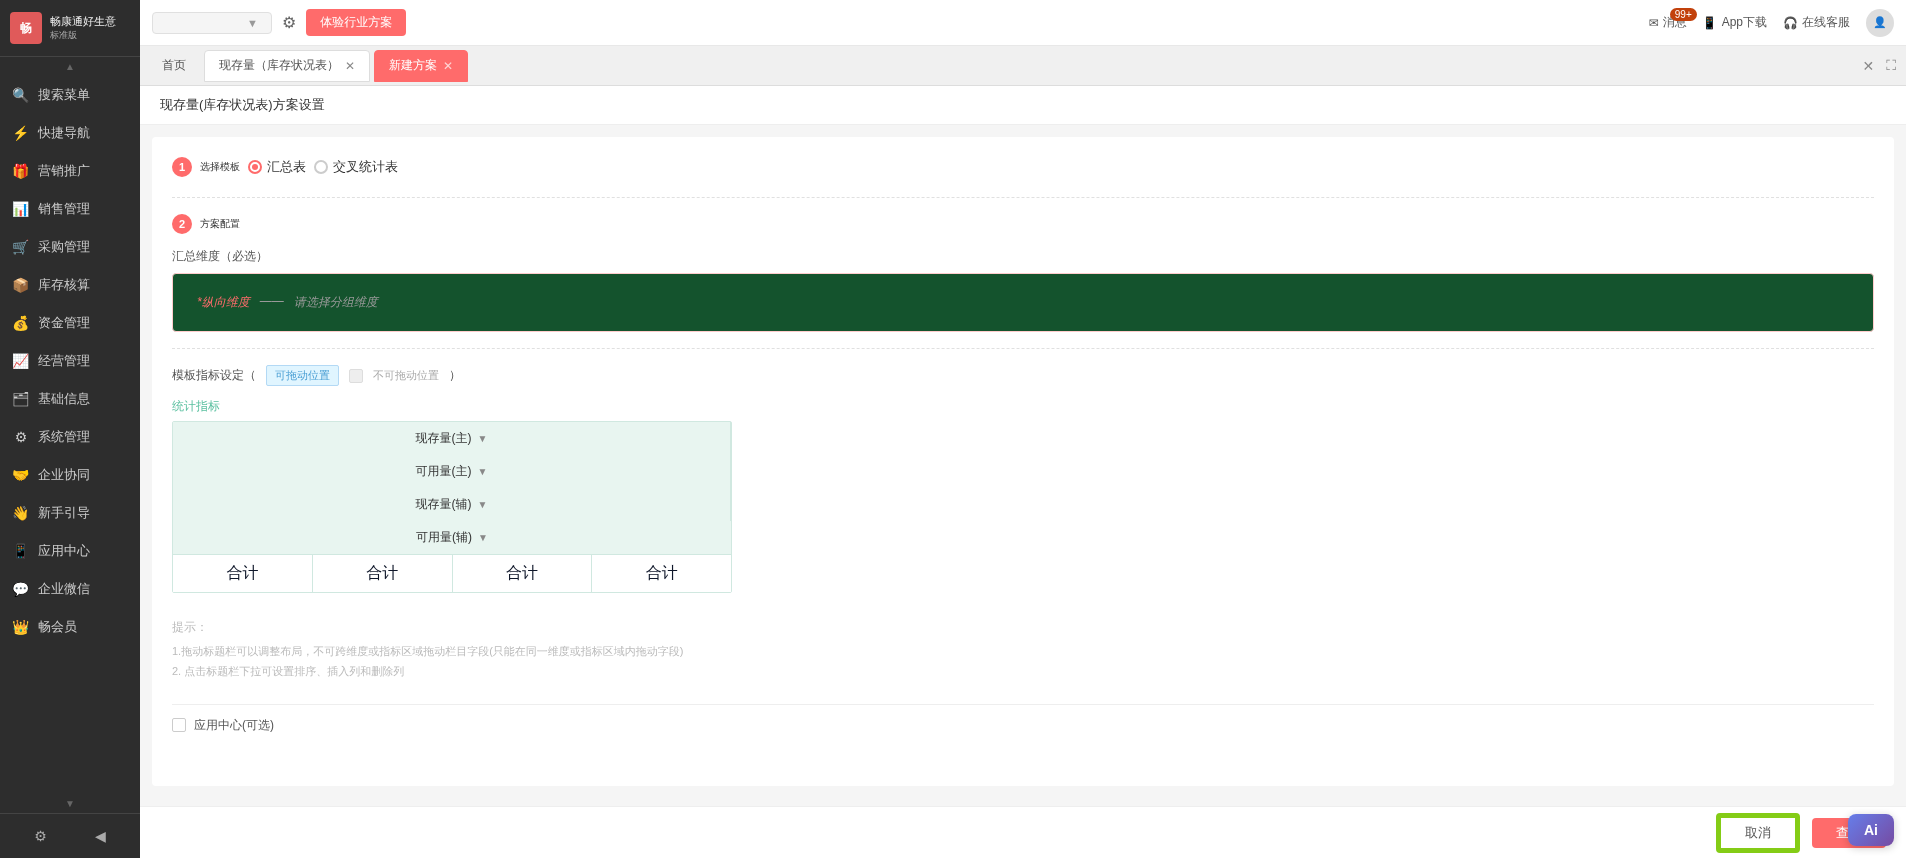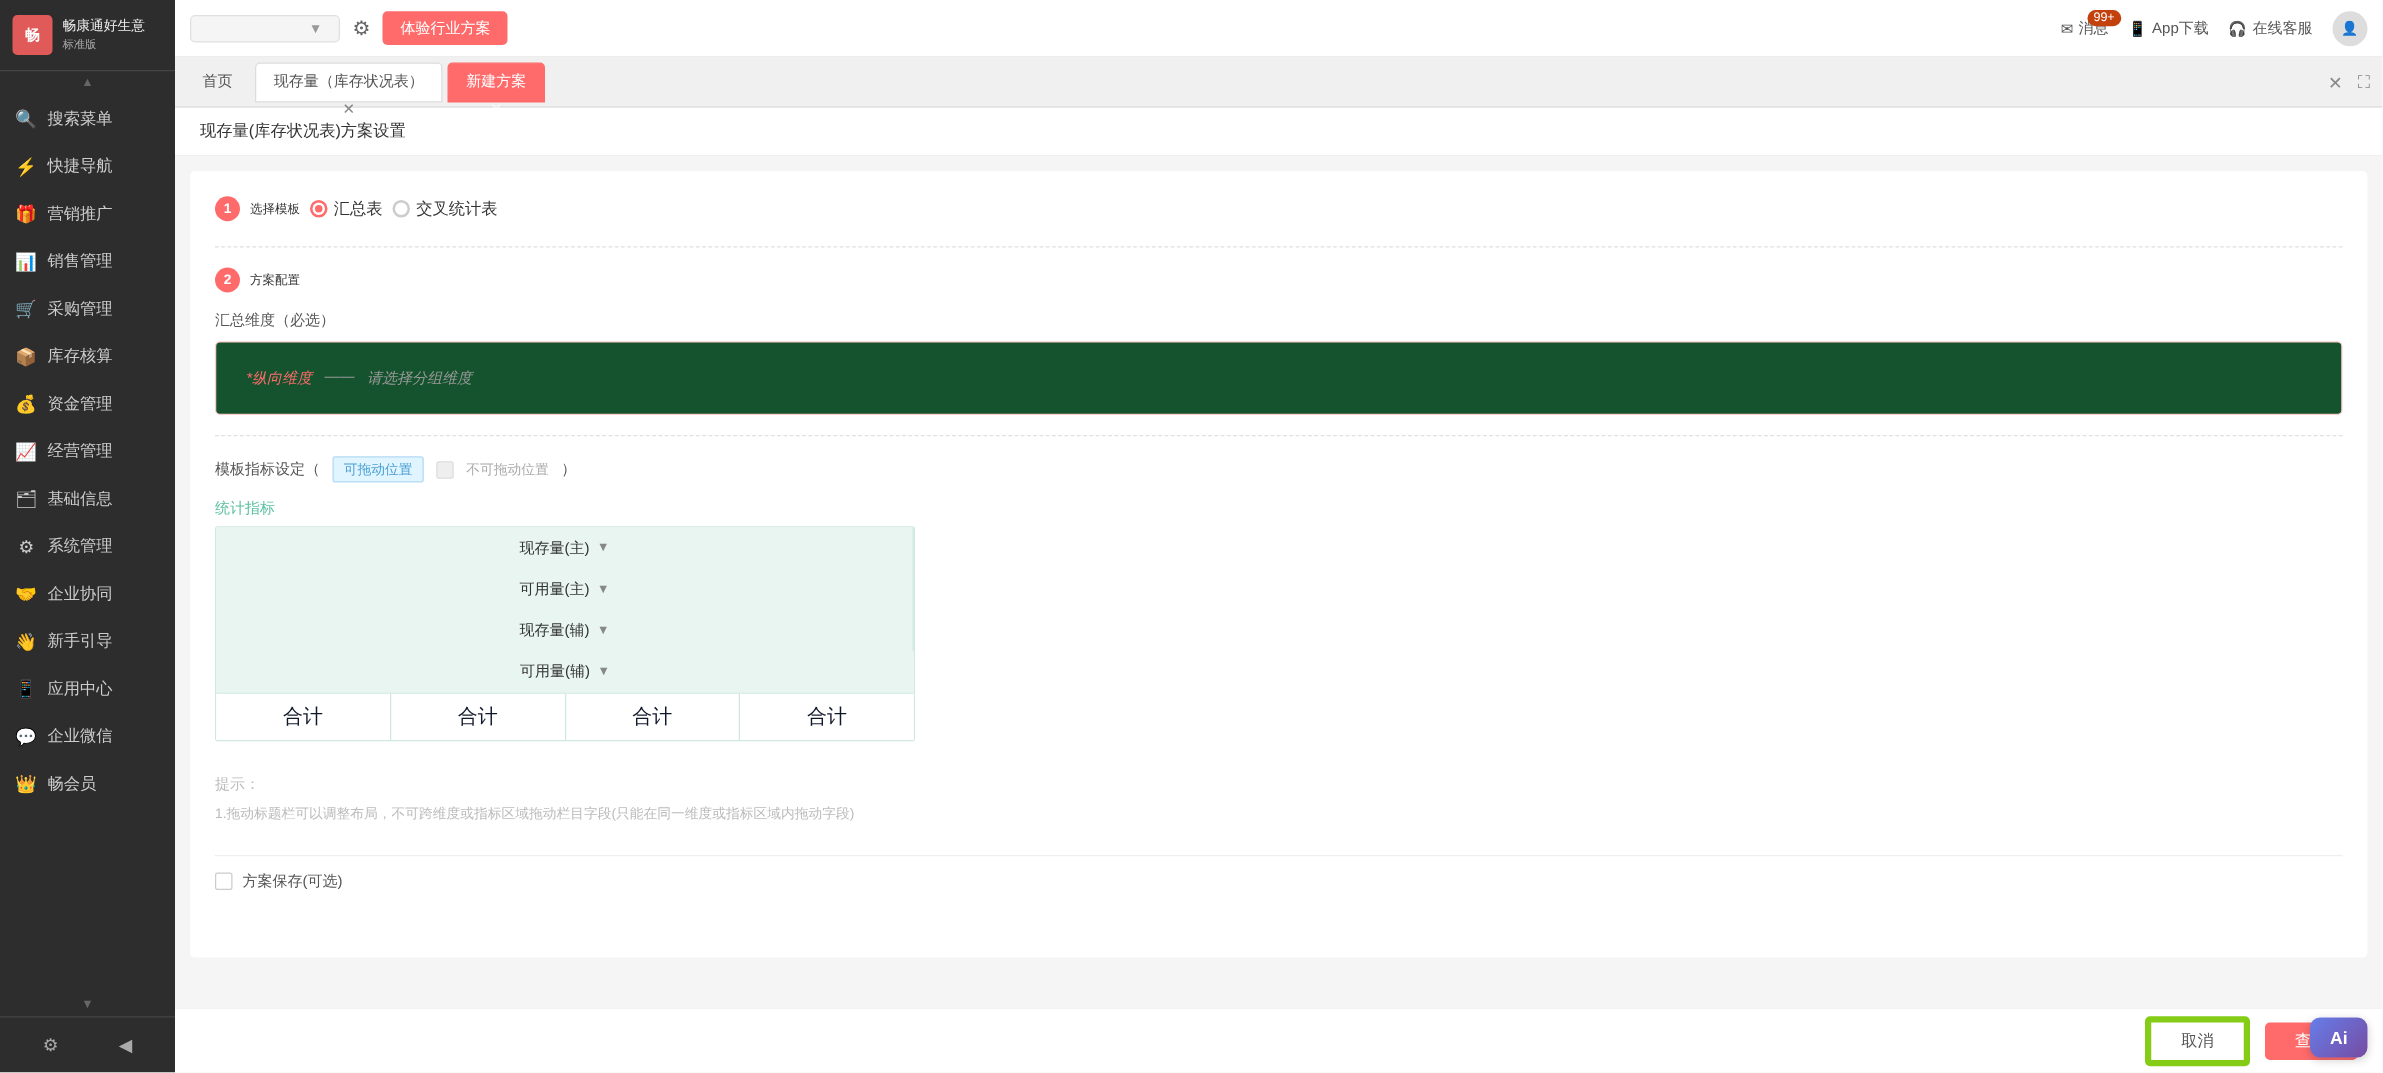--- a/index.html
+++ b/index.html
@@ -185,21 +185,20 @@
       align-items: center;
       gap: 6px;
       padding: 6px 14px;
       background: #fff;
       border: 1px solid #ddd;
       border-radius: 4px 4px 0 0;
       font-size: 12px;
       color: #555;
       cursor: pointer;
       height: 32px;
-      flex-direction: column;
     }
     .tab.active {
       background: #ff6b6b;
       color: white;
       border-color: #ff6b6b;
     }
     .tab-close {
       font-size: 12px;
       color: inherit;
       cursor: pointer;
@@ -705,25 +704,26 @@
                 <div class="stats-table-cell">合计</div>
                 <div class="stats-table-cell">合计</div>
               </div>
             </div>
           </div>
         </div>
 
         <div class="tips-section">
           <div class="tips-title">提示：</div>
           <div class="tips-item">1.拖动标题栏可以调整布局，不可跨维度或指标区域拖动栏目字段(只能在同一维度或指标区域内拖动字段)</div>
+          <div class="tips-item">2. 点击标题栏下拉可设置排序、插入列和删除列</div>
         </div>
 
         <div class="save-option">
           <div class="checkbox"></div>
-          <span class="save-option-label">方案保存(可选)</span>
+          <span class="save-option-label">应用中心(可选)</span>
         </div>
       </div>
     </div>
   </div>
 
   <div class="footer">
     <button class="btn-cancel">取消</button>
     <button class="btn-query">查询</button>
   </div>
 </div>

